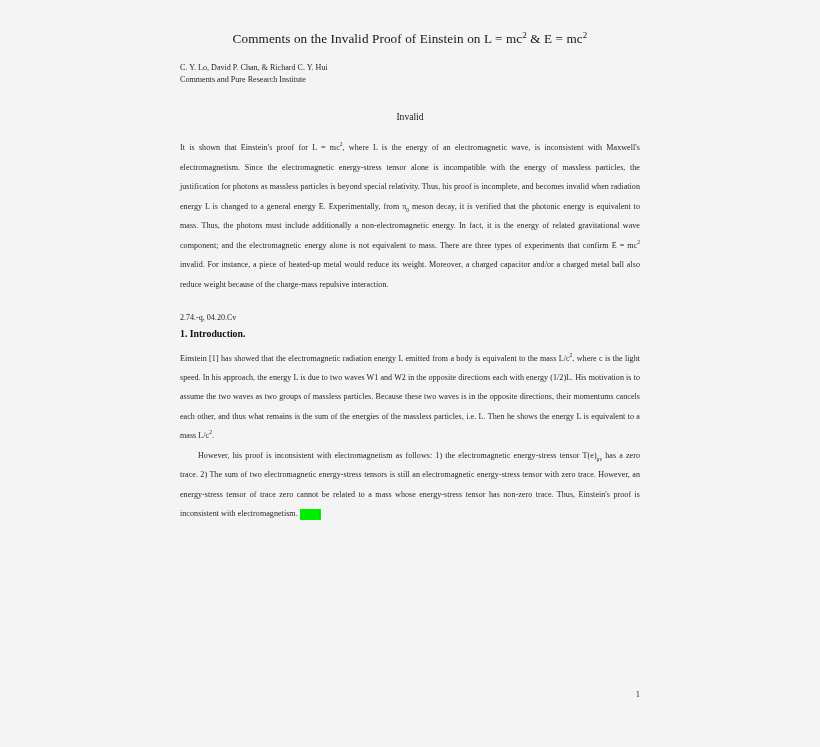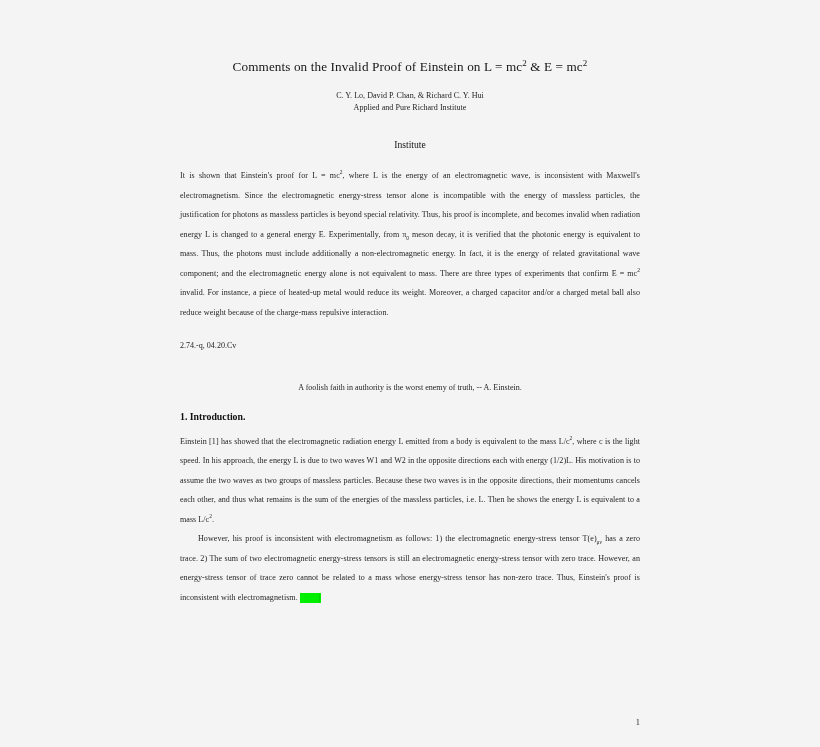--- a/index.html
+++ b/index.html
@@ -13,39 +13,38 @@
     font-family: "Liberation Serif", "DejaVu Serif", serif;
     color: #1c1c1c;
     overflow: hidden;
   }
   .page {
     position: relative;
     width: 820px;
     height: 605px;
     background: #f4f4f4;
     box-sizing: border-box;
-    margin-top: 28px;
   }
   .content {
     position: absolute;
     left: 180px;
     top: 30px;
     width: 460px;
   }
   .doc-title {
     text-align: center;
     font-size: 13.2px;
     line-height: 1.35;
     font-weight: 400;
     letter-spacing: 0.1px;
     margin: 0 0 14px 0;
     color: #161616;
   }
   .authors-block {
-    text-align: center;
+    text-align: left;
     font-size: 8.1px;
     line-height: 1.45;
     margin: 0 0 26px 0;
     color: #1f1f1f;
   }
   .authors-block div {
     margin: 0;
   }
   .section-heading-centered {
     text-align: center;
@@ -127,33 +126,32 @@
 <body>
 
 <div class="page">
 
   <div class="content">
 
     <h1 class="doc-title"><span>Comments on the Invalid Proof of Einstein on L = mc</span><sup>2</sup><span> &amp; E = mc</span><sup>2</sup></h1>
 
     <div class="authors-block">
       <div>C. Y. Lo, David P. Chan, &amp; Richard C. Y. Hui</div>
-      <div>Applied and Pure Richard Institute</div>
+      <div>Comments and Pure Research Institute</div>
     </div>
 
-    <div class="section-heading-centered">Institute</div>
+    <div class="section-heading-centered">Invalid</div>
 
     <div class="abstract-body">
       <p><span>It is shown that Einstein's proof for L = mc</span><sup>2</sup><span>, where L is the energy of an electromagnetic wave, is inconsistent with Maxwell's electromagnetism. Since the electromagnetic energy-stress tensor alone is incompatible with the energy of massless particles, the justification for photons as massless particles is beyond special relativity. Thus, his proof is incomplete, and becomes invalid when radiation energy L is changed to a general energy E. Experimentally, from π</span><sub>0</sub><span> meson decay, it is verified that the photonic energy is equivalent to mass. Thus, the photons must include additionally a non-electromagnetic energy. In fact, it is the energy of related gravitational wave component; and the electromagnetic energy alone is not equivalent to mass. There are three types of experiments that confirm E = mc</span><sup>2</sup><span> invalid. For instance, a piece of heated-up metal would reduce its weight. Moreover, a charged capacitor and/or a charged metal ball also reduce weight because of the charge-mass repulsive interaction.</span></p>
     </div>
 
     <div class="pacs">2.74.-q, 04.20.Cv</div>
 
 
-    <div class="epigraph">A foolish faith in authority is the worst enemy of truth, -- A. Einstein.</div>
 
     <div class="section-heading">1. Introduction.</div>
 
     <div class="body-text">
       <p><span>Einstein [1] has showed that the electromagnetic radiation energy L emitted from a body is equivalent to the mass L/c</span><sup>2</sup><span>, where c is the light speed. In his approach, the energy L is due to two waves W1 and W2 in the opposite directions each with energy (1/2)L. His motivation is to assume the two waves as two groups of massless particles. Because these two waves is in the opposite directions, their momentums cancels each other, and thus what remains is the sum of the energies of the massless particles, i.e. L. Then he shows the energy L is equivalent to a mass L/c</span><sup>2</sup><span>.</span></p>
 
       <p class="indented"><span>However, his proof is inconsistent with electromagnetism as follows: 1) the electromagnetic energy-stress tensor T(e)</span><sub>μν</sub><span> has a zero trace. 2) The sum of two electromagnetic energy-stress tensors is still an electromagnetic energy-stress tensor with zero trace. However, an energy-stress tensor of trace zero cannot be related to a mass whose energy-stress tensor has non-zero trace. Thus, Einstein's proof is inconsistent with electromagnetism.</span> <span class="hl-green">|</span></p>
     </div>
 
   </div>

